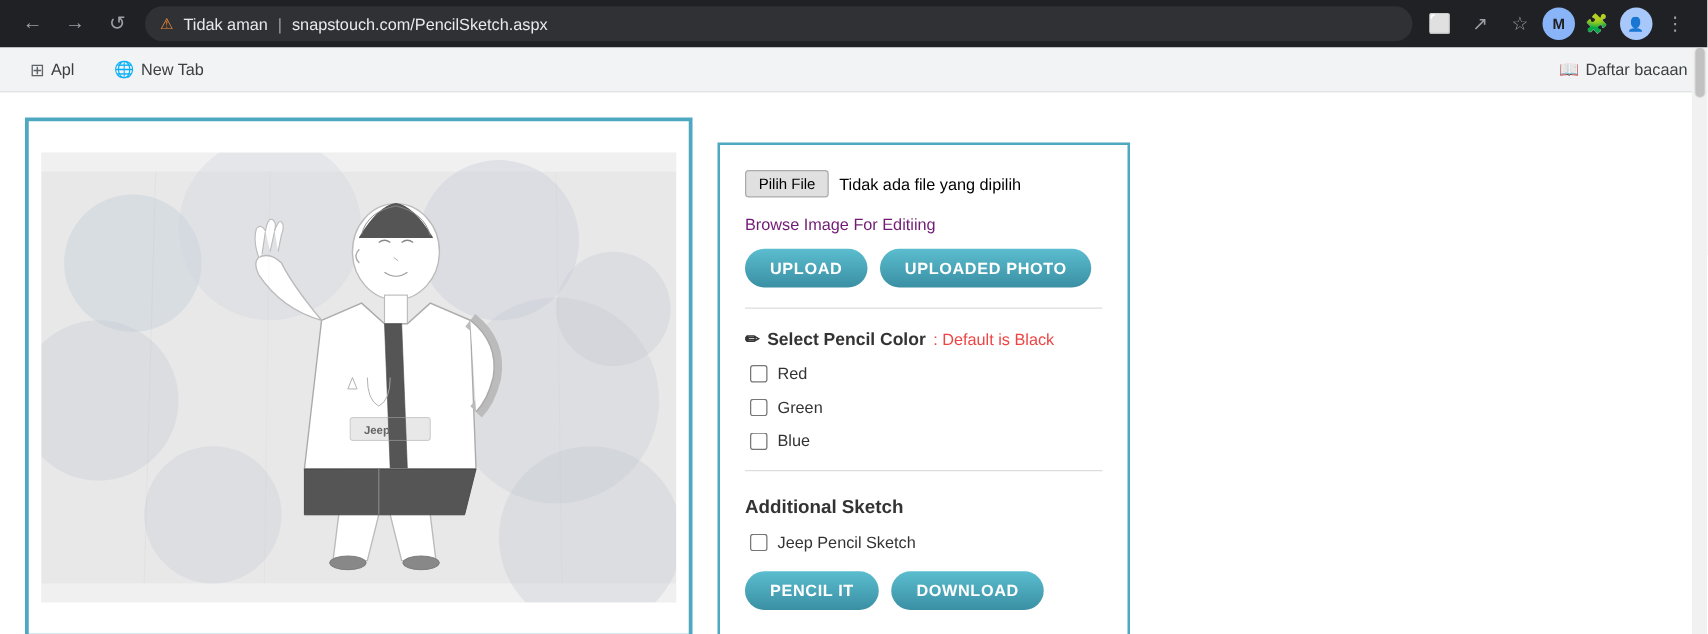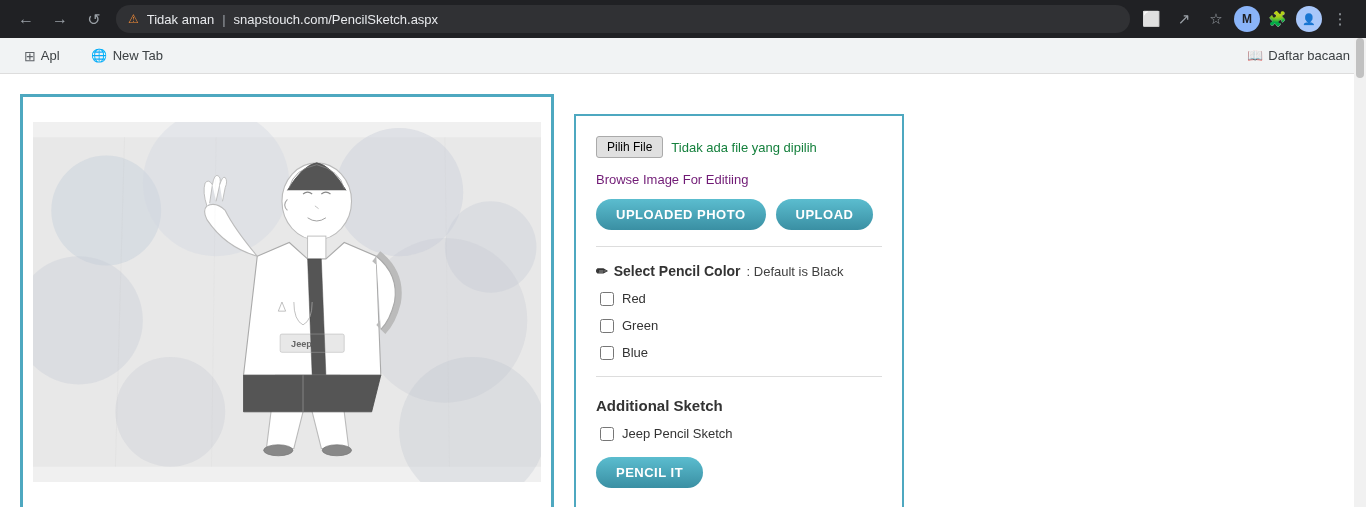--- a/index.html
+++ b/index.html
@@ -128,21 +128,21 @@
       color: #555;
     }
     .file-btn {
       background: #e0e0e0;
       border: 1px solid #aaa;
       border-radius: 3px;
       padding: 3px 10px;
       font-size: 12px;
       cursor: pointer;
     }
-    .file-name { color: #15803d; font-size: 13px; }
+    .file-name { color: #000000; font-size: 13px; }
 
     .browse-label {
       font-size: 13px;
       color: #701a75;
       margin-top: 2px;
     }
 
     
     .upload-row {
       display: flex;
@@ -171,21 +171,21 @@
       font-size: 14px;
       font-weight: bold;
       color: #333;
       display: flex;
       align-items: center;
       gap: 6px;
     }
     .section-subtitle {
       font-size: 13px;
       font-weight: normal;
-      color: #404040;
+      color: #ef4444;
     }
 
     .checkbox-row {
       display: flex;
       align-items: center;
       gap: 8px;
       font-size: 13px;
       color: #333;
       margin-left: 4px;
     }
@@ -339,22 +339,22 @@
   <div class="options-panel">
 
     <div class="file-chooser-row">
       <button class="file-btn">Pilih File</button>
       <span class="file-name">Tidak ada file yang dipilih</span>
     </div>
 
     <div class="browse-label">Browse Image For Editiing</div>
 
     <div class="upload-row">
+      <button class="btn-teal">UPLOAD</button>
       <button class="btn-teal">UPLOADED PHOTO</button>
-      <button class="btn-teal">UPLOAD</button>
     </div>
 
     <hr class="divider">
 
     <div class="section-title">
       <span>✏</span>
       <span>Select Pencil Color</span>
       <span class="section-subtitle">: Default is Black</span>
     </div>
 
@@ -375,20 +375,21 @@
 
     <div class="additional-options-title">Additional Sketch</div>
 
     <div class="checkbox-row">
       <input type="checkbox" id="cb-dark" style="">
       <label for="cb-dark">Jeep Pencil Sketch</label>
     </div>
 
     <div class="action-row">
       <button class="btn-teal">PENCIL IT</button>
+      <button class="btn-teal">DOWNLOAD</button>
     </div>
 
   </div>
 
 </div>
 
 <div class="scrollbar">
   <div class="scrollbar-thumb"></div>
 </div>
 

